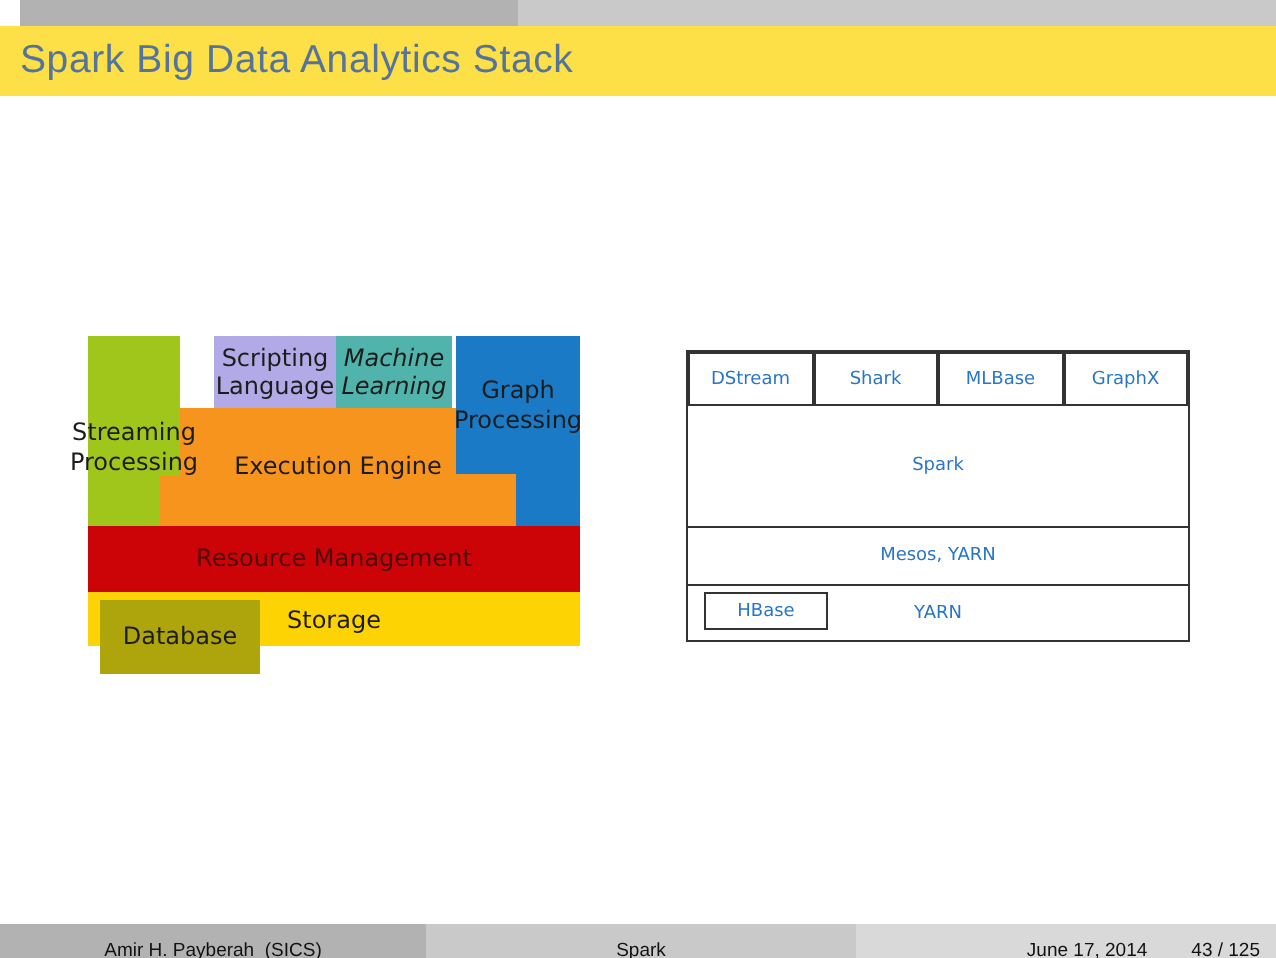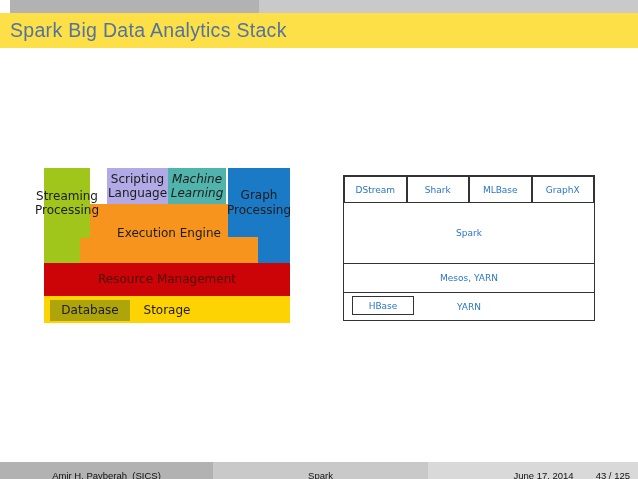--- a/index.html
+++ b/index.html
@@ -16,30 +16,30 @@
     display:flex;align-items:center;box-sizing:border-box;padding-left:10px;
   }
   .title-text{
     font-family:"Liberation Sans",sans-serif;font-size:19.5px;font-weight:400;
     color:#54749e;letter-spacing:0.3px;
   }
   
   .ldiag{position:absolute;left:44px;top:168px;width:246px;height:155px;}
   .blk{position:absolute;display:flex;align-items:center;justify-content:center;
        text-align:center;font-size:12px;line-height:1.2;color:#1c1c1c;box-sizing:border-box;}
-  .blk-green-main{left:0;top:0;width:46px;height:70px;background:#a0c51b;z-index:2;align-items:center;}
+  .blk-green-main{left:0;top:0;width:46px;height:70px;background:#a0c51b;z-index:2;align-items:flex-end;}
   .blk-green-step{left:0;top:70px;width:36px;height:25px;background:#a0c51b;z-index:2;}
   .blk-lavender{left:63px;top:0;width:61px;height:36px;background:#b1aae6;z-index:2;}
   .blk-teal{left:124px;top:0;width:58px;height:36px;background:#50b4ac;z-index:2;font-style:italic;}
   .blk-blue-main{left:184px;top:0;width:62px;height:69px;background:#1b7ac6;z-index:2;}
   .blk-blue-step{left:214px;top:69px;width:32px;height:26px;background:#1b7ac6;z-index:2;}
   .blk-orange{left:36px;top:36px;width:178px;height:59px;background:#f7941d;z-index:1;}
   .blk-red{left:0;top:95px;width:246px;height:33px;background:#cd0407;z-index:2;color:#4d0a03;}
   .blk-yellow{left:0;top:128px;width:246px;height:27px;background:#fdd303;z-index:2;}
-  .blk-olive{left:6px;top:132px;width:80px;height:21px;background:#aea40b;z-index:3;}
+  .blk-olive{left:6px;top:132px;width:80px;height:37px;background:#aea40b;z-index:3;}
   .blk-storage{left:86px;top:132px;width:74px;height:21px;background:transparent;z-index:3;}
   
   .rdiag{
     position:absolute;left:343px;top:175px;width:252px;height:146px;
     border:1.5px solid #333333;box-sizing:border-box;background:#ffffff;
     display:flex;flex-direction:column;
     font-size:9px;color:#2a76c6;
   }
   .rdiag .toprow{display:flex;height:27px;flex:0 0 auto;}
   .rdiag .topcell{

